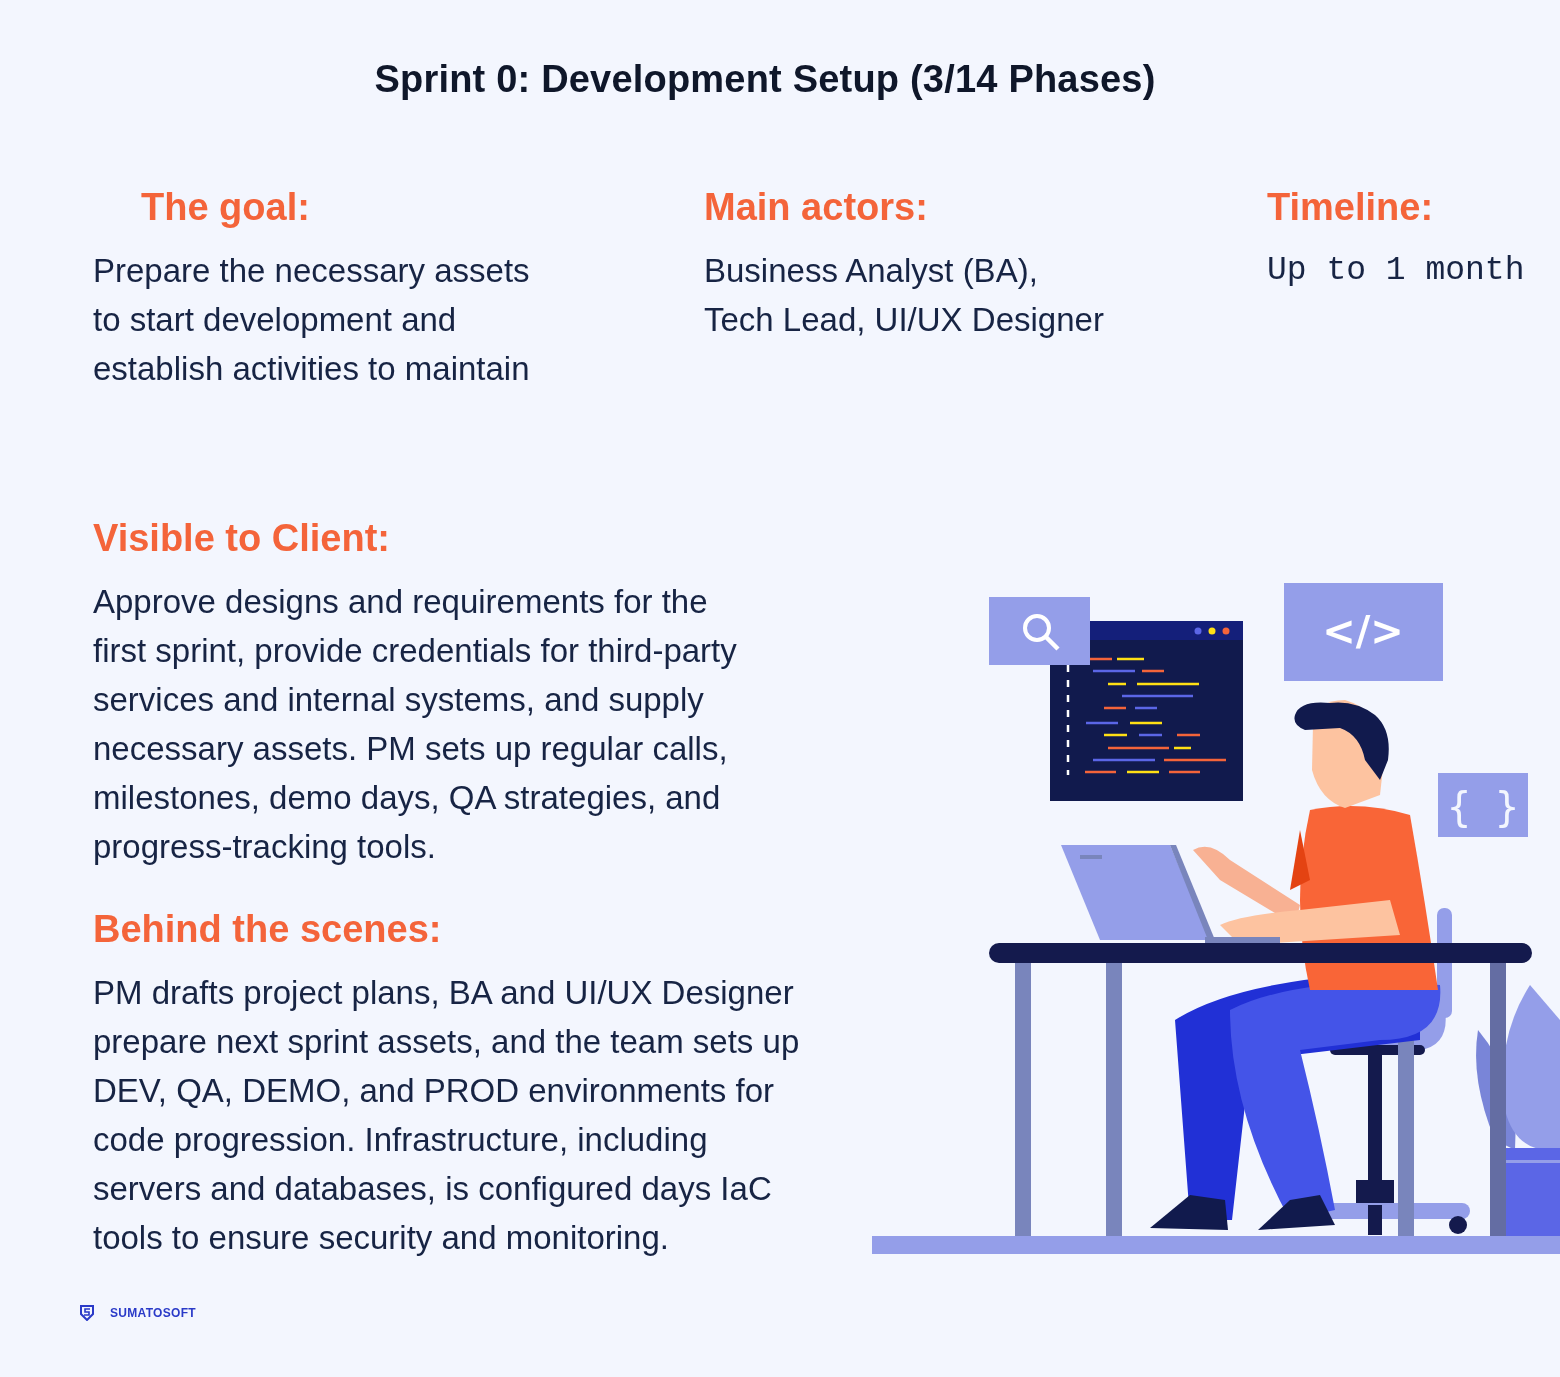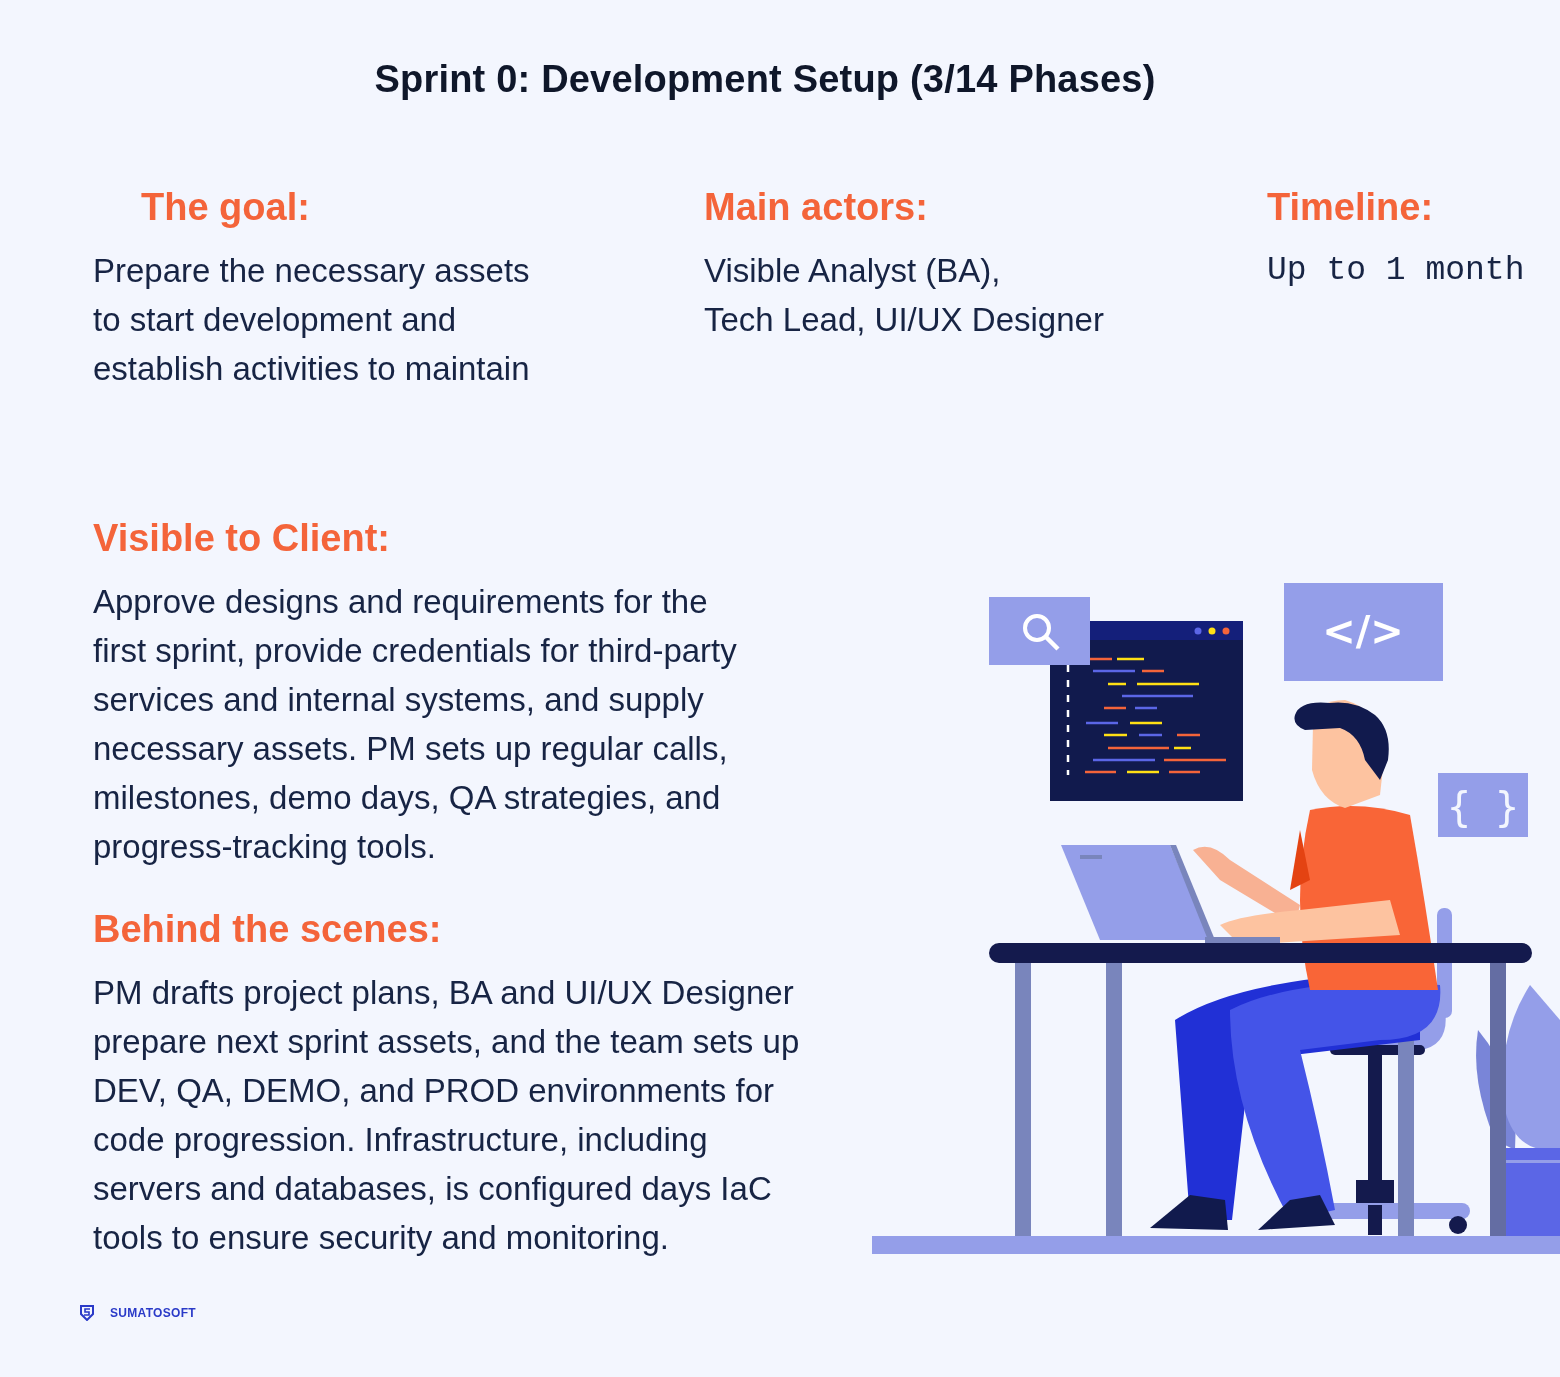--- a/index.html
+++ b/index.html
@@ -21,21 +21,21 @@
 
 <div class="h" style="left:93px;top:186px;margin-left:48px;">The goal:</div>
 <div class="p" style="left:93px;top:246px;">
   <span>Prepare the necessary assets</span>
   <span>to start development and</span>
   <span>establish activities to maintain</span>
 </div>
 
 <div class="h" style="left:704px;top:186px;">Main actors:</div>
 <div class="p" style="left:704px;top:246px;">
-  <span>Visible Analyst (BA),</span>
+  <span>Business Analyst (BA),</span>
   <span>Tech Lead, UI/UX Designer</span>
 </div>
 
 <div class="h" style="left:1267px;top:186px;">Timeline:</div>
 <div class="p" style="left:1267px;top:246px;font-family:Liberation Mono, monospace;">
   <span>Up to 1 month</span>
 </div>
 
 <div class="h" style="left:93px;top:517px;">Visible to Client:</div>
 <div class="p" style="left:93px;top:577px;">

